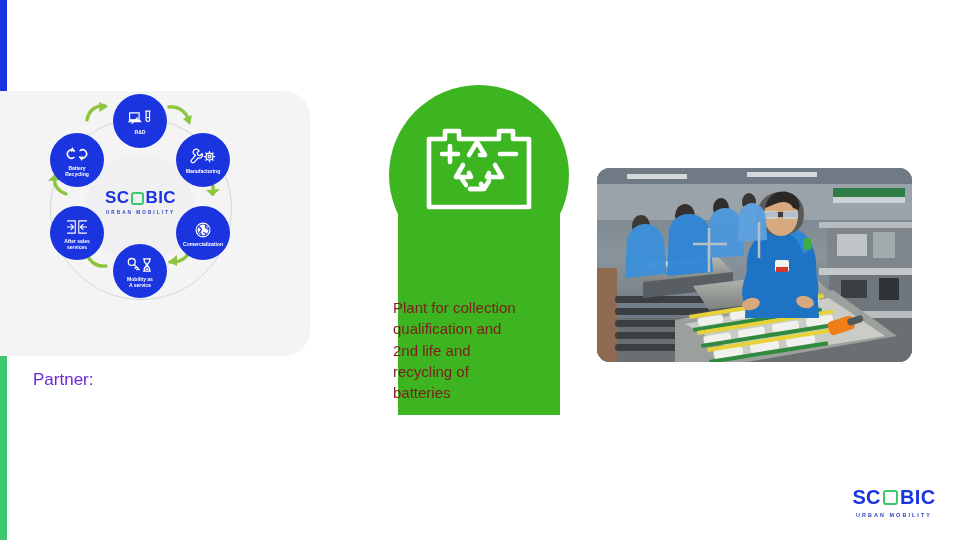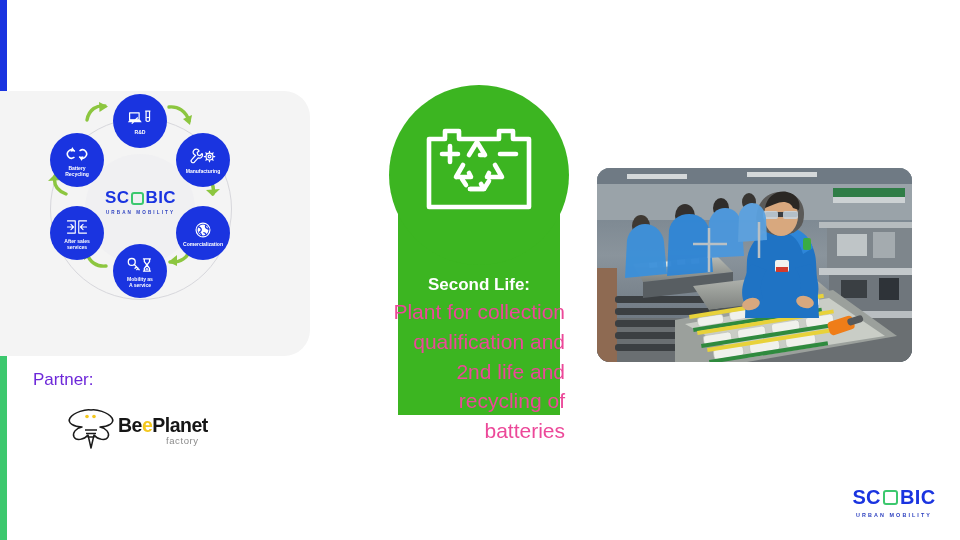--- a/index.html
+++ b/index.html
@@ -78,22 +78,22 @@
   .badge-body {
     position:absolute; left:9px; top:118px; width:162px; height:212px;
     background:#3cb521;
   }
   .badge-icon { position:absolute; left:36px; top:36px; width:108px; height:92px; }
   .badge-title {
     position:absolute; left:0; top:190px; width:180px; text-align:center;
     color:#ffffff; font-size:17px; font-weight:bold;
   }
   .badge-text {
-    position:absolute; left:4px; top:212px; width:172px; text-align:right;
-    color:#ec4899; font-size:21px; line-height:1.42; white-space:pre-line;
+    position:absolute; left:4px; top:212px; width:172px; text-align:left;
+    color:#7f1d1d; font-size:15px; line-height:1.42; white-space:pre-line;
   }
 
   
   .partner-label {
     position:absolute; left:33px; top:370px;
     font-size:17px; color:#6d28d9;
   }
   .beeplanet { position:absolute; left:66px; top:404px; width:150px; height:48px; }
   .bee-icon { position:absolute; left:0px; top:2px; width:50px; height:44px; }
   .bee-word { position:absolute; left:52px; top:10px; font-size:19.5px; font-weight:bold; color:#161616; letter-spacing:-0.5px; }
@@ -245,43 +245,28 @@
         <path d="M4 18 H20 V10 H34 V18 H74 V10 H88 V18 H104 V86 H4 Z"></path>
         <path d="M17 33 H33 M25 25 V41"></path>
         <path d="M75 33 H91"></path>
         <path d="M44 34 l8 -13 8 13 -5 0 M60 34 l-8 -13"></path>
         <path d="M38 44 l-7 12 15 0 -2 -4 M31 56 l7 -12"></path>
         <path d="M70 44 l7 12 -15 0 2 -4"></path>
         <path d="M41 64 l-4 -6 M45 68 h14 l-3 -5"></path>
         <path d="M64 60 l-5 8 h-14"></path>
       </g>
     </svg>
-    <div class="badge-title">Second Life:</div>
     <div class="badge-text">Plant for collection
 qualification and
 2nd life and
 recycling of
 batteries</div>
   </div>
 
   <div class="partner-label">Partner:</div>
-  <div class="beeplanet">
-    <svg class="bee-icon" viewBox="0 0 50 44">
-      <g stroke="#1a1a1a" stroke-width="1.5" fill="none" stroke-linejoin="round">
-        <path d="M25 4 C20 3 8 6 4 12 C1 17 8 21 16 21 C10 22 6 27 8 31 C10 35 18 34 22 29 L25 42 L28 29 C32 34 40 35 42 31 C44 27 40 22 34 21 C42 21 49 17 46 12 C42 6 30 3 25 4 Z"></path>
-        <path d="M19 24 H31 M20 27.5 H30 M21.5 31 H28.5" stroke-width="1.6"></path>
-      </g>
-      <circle cx="21" cy="10.5" r="1.8" fill="#f4c81e"></circle>
-      <circle cx="28" cy="10.5" r="1.8" fill="#f4c81e"></circle>
-    </svg>
-    <div class="bee-word">
-      <span>Be</span><span class="ye">e</span><span>Planet</span>
-    </div>
-    <div class="bee-sub">factory</div>
-  </div>
 
   <div class="photo">
     <svg viewBox="0 0 315 194">
       <defs>
         <linearGradient id="bg" x1="0" y1="0" x2="0" y2="1">
           <stop offset="0" stop-color="#6e7b86"></stop>
             <stop offset="0.45" stop-color="#8a949c"></stop>
             <stop offset="1" stop-color="#5e6873"></stop>
         </linearGradient>
         <linearGradient id="tray" x1="0" y1="0" x2="0" y2="1">

